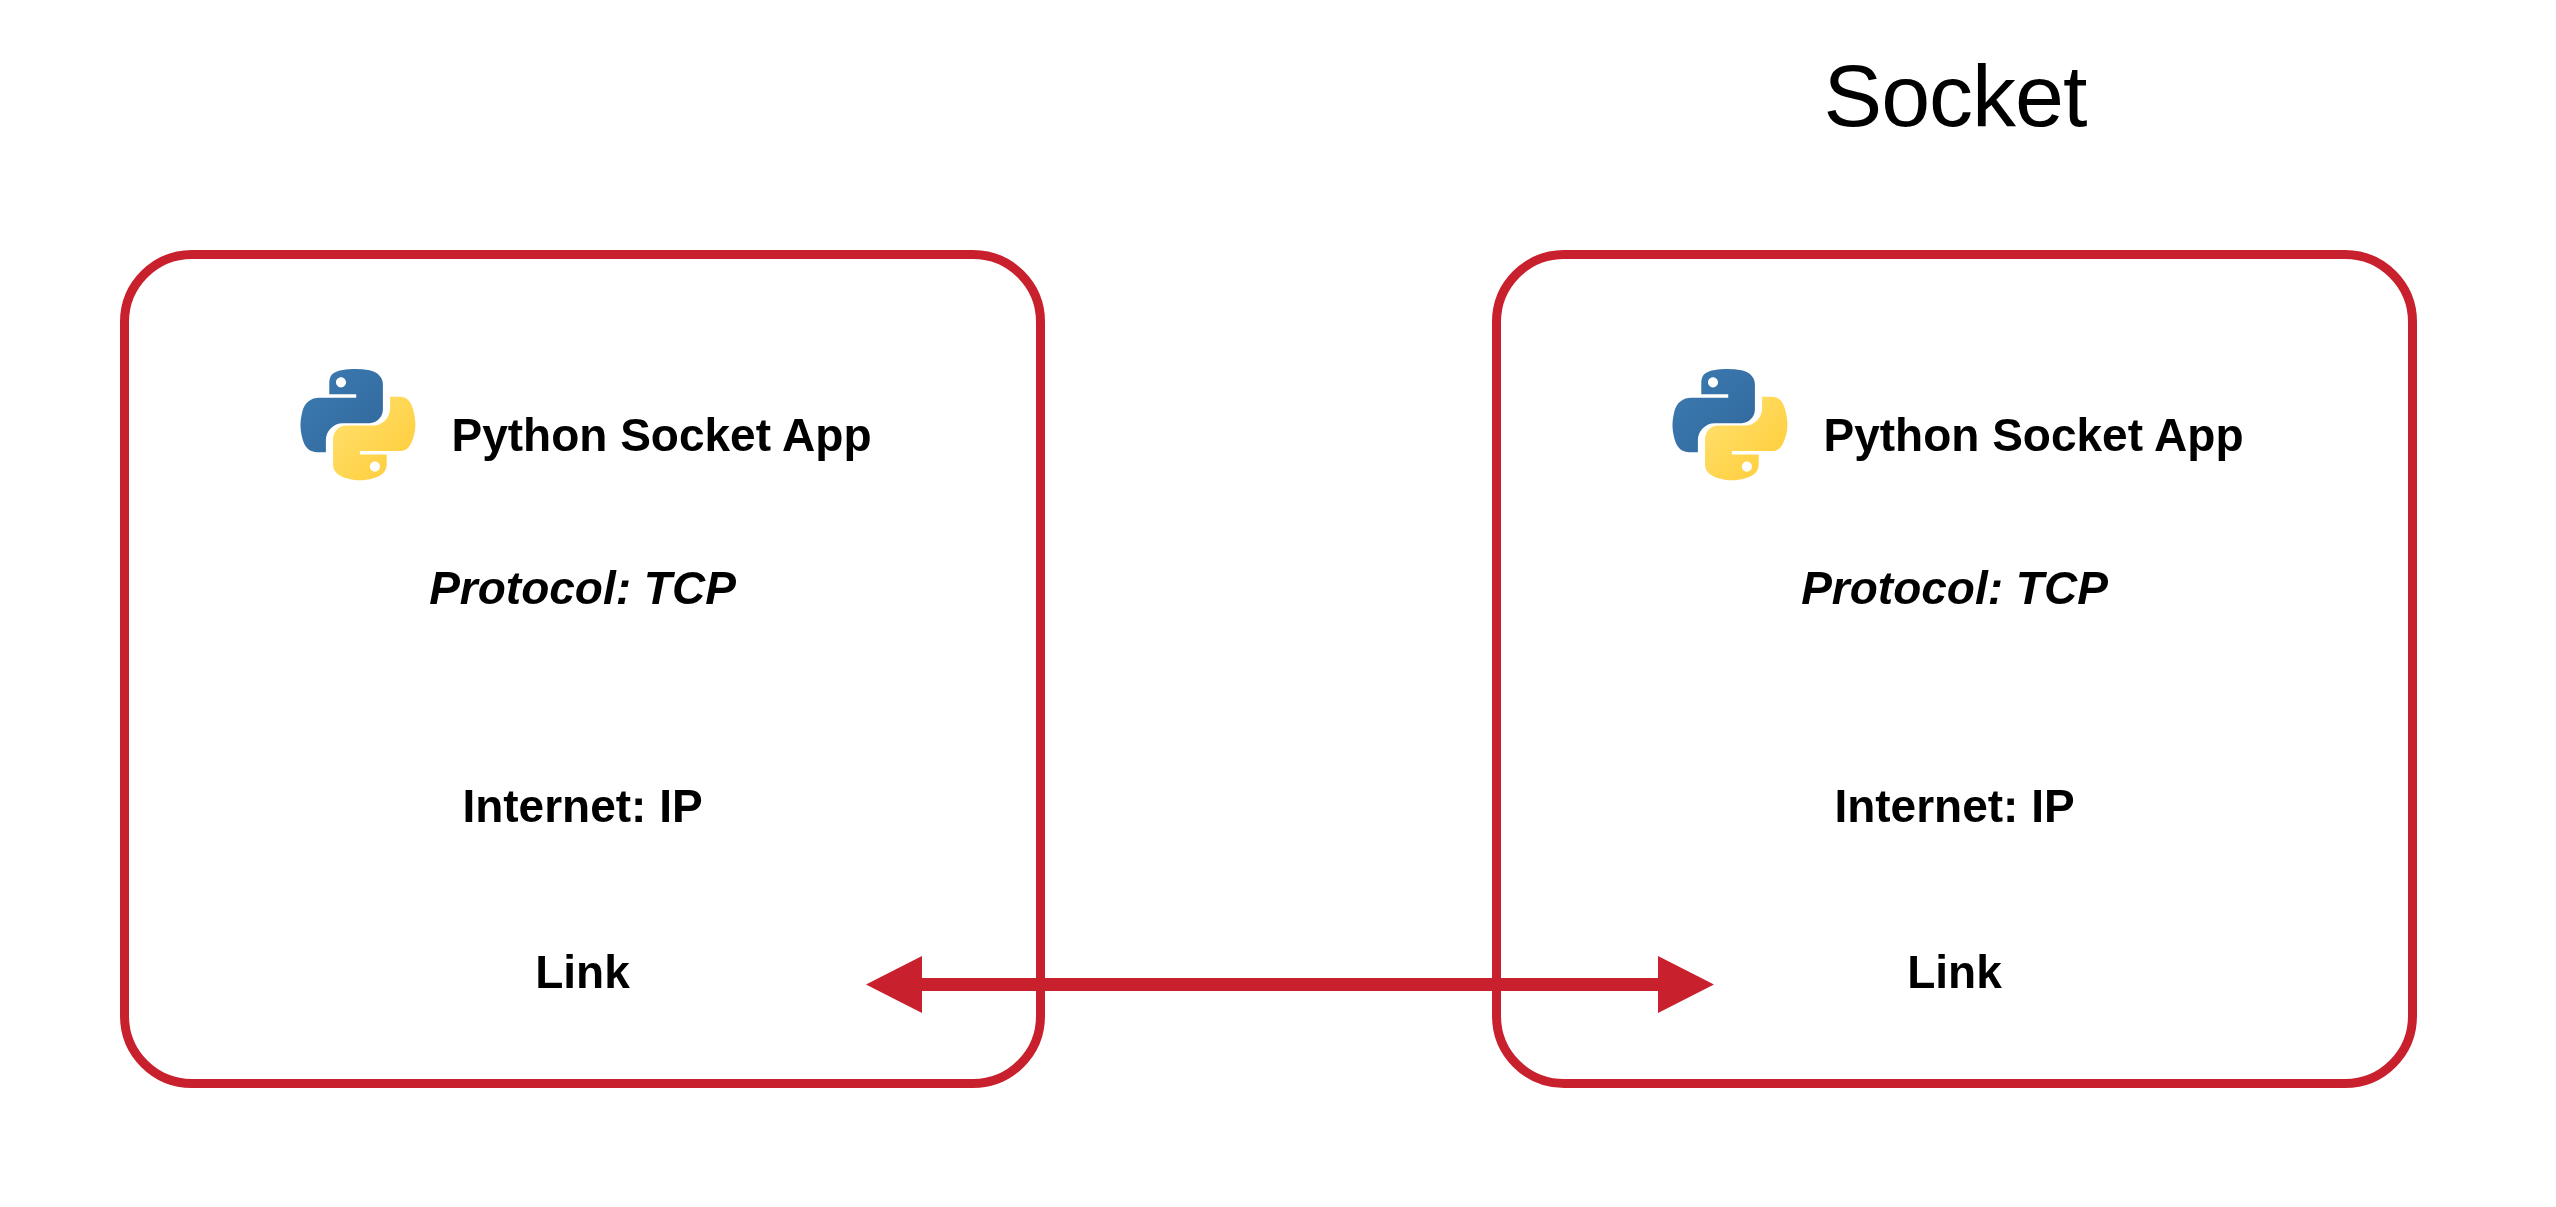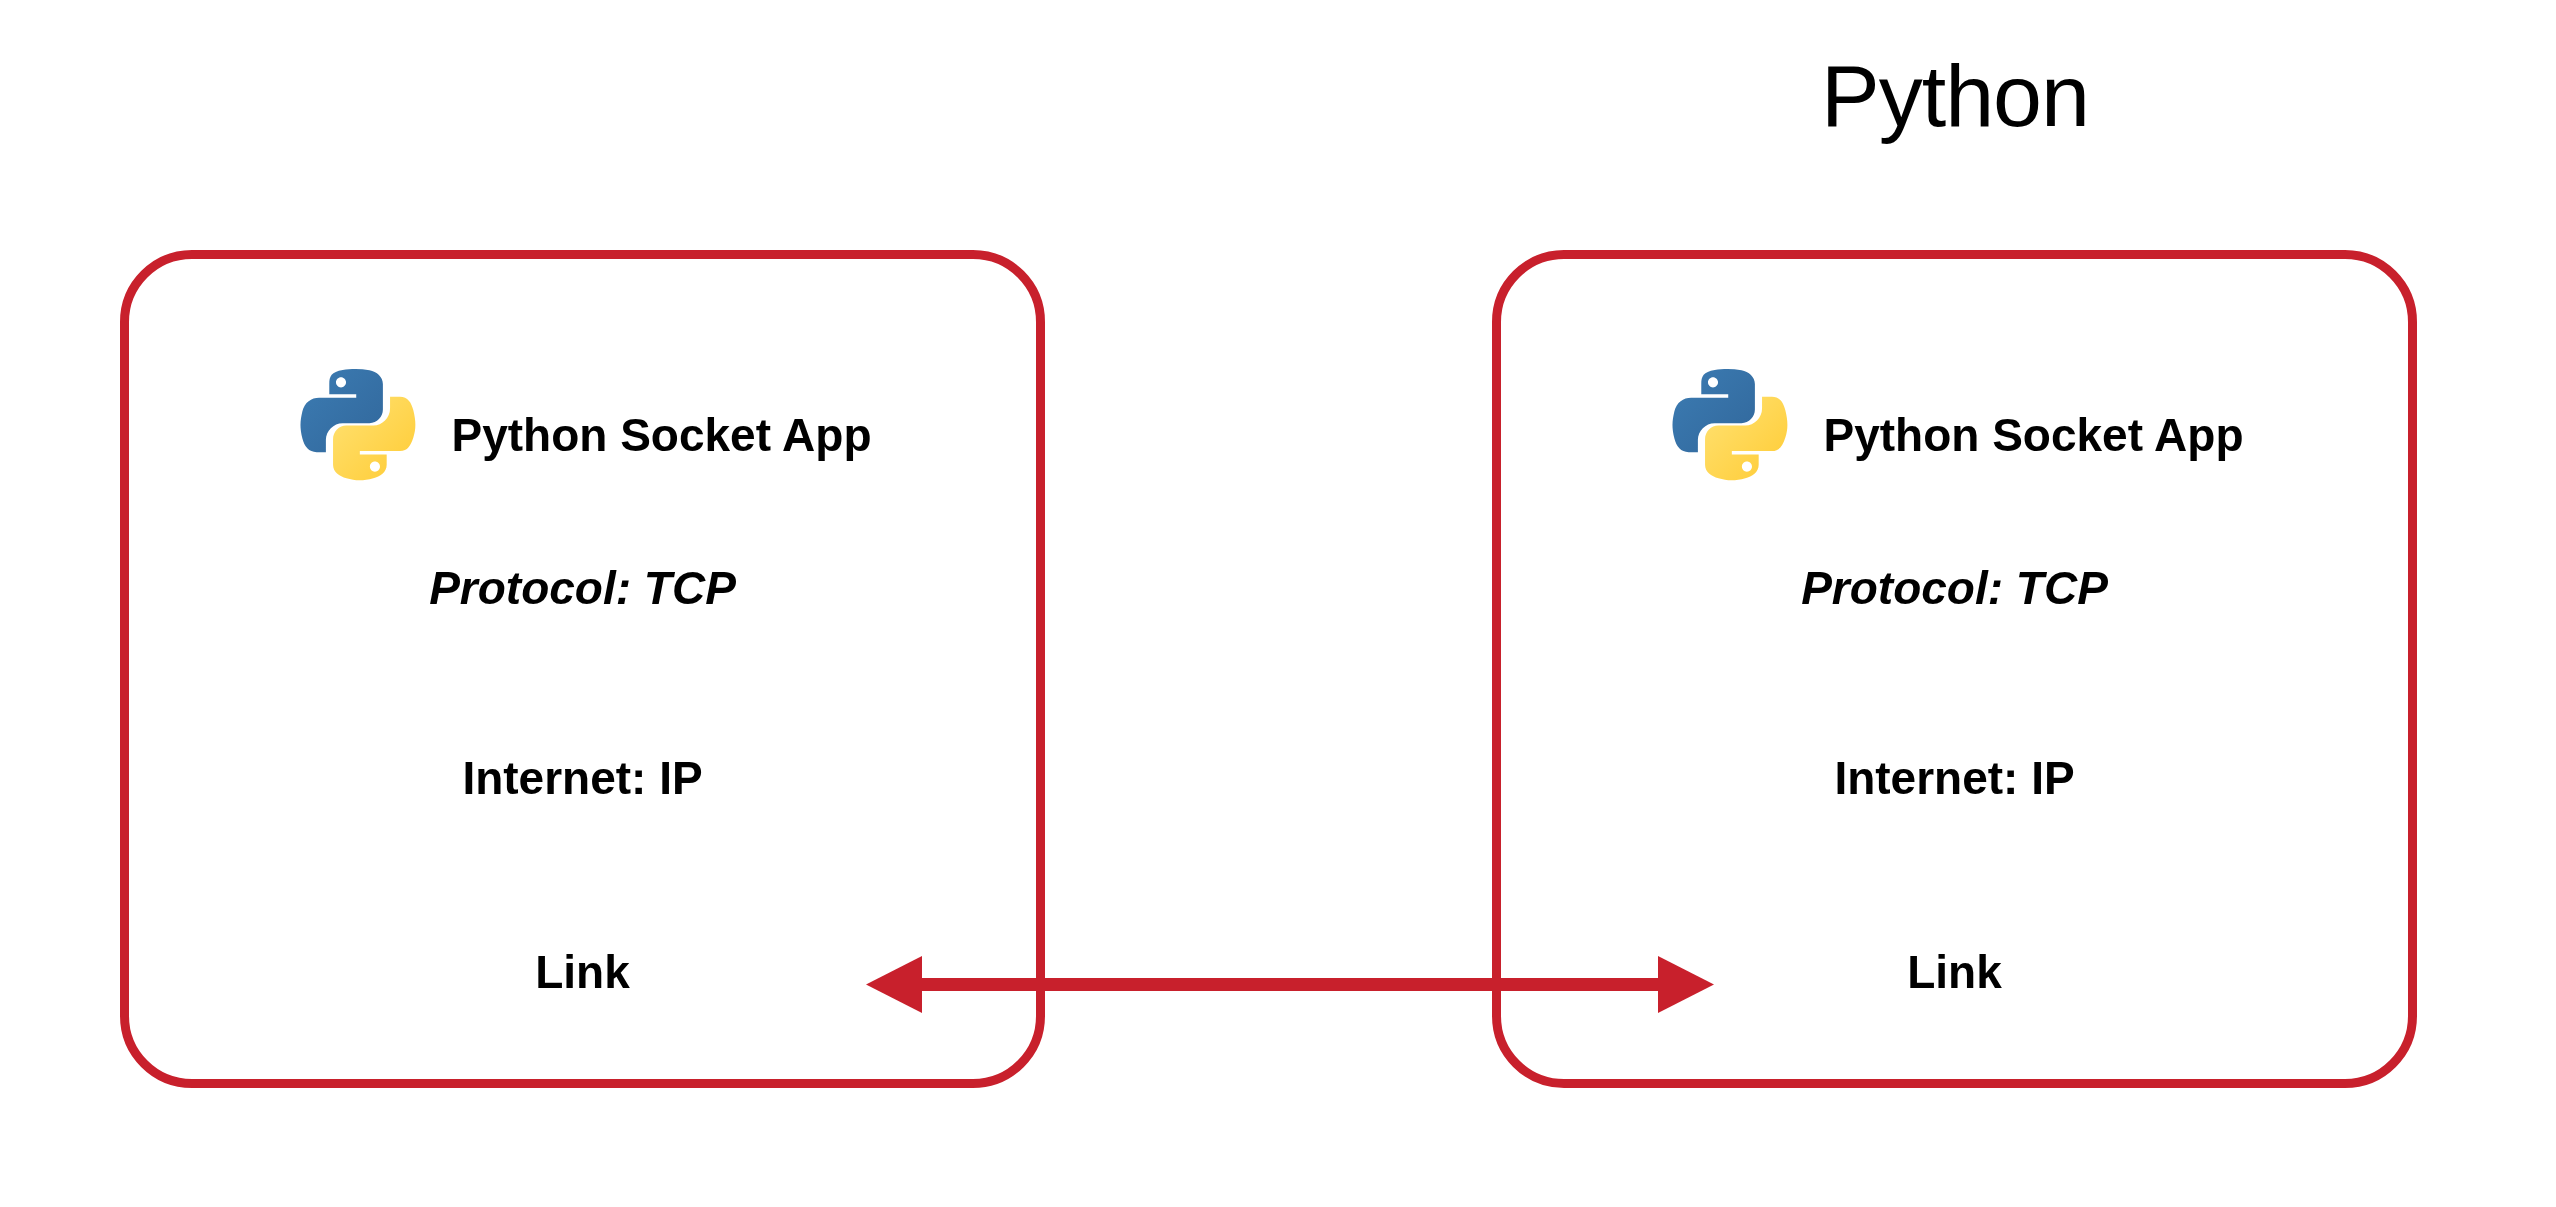--- a/index.html
+++ b/index.html
@@ -76,21 +76,21 @@
     text-align: center;
     font-family: "Liberation Sans", sans-serif;
     font-weight: 700;
     font-size: 46px;
     line-height: 1;
     color: #000000;
     white-space: nowrap;
   }
   .row-app    { top: 102px; }
   .row-proto  { top: 306px; font-style: italic; }
-  .row-inet   { top: 496px; }
+  .row-inet   { top: 524px; }
   .row-link   { top: 690px; }
 
   .app-row-inner {
     display: inline-flex;
     align-items: center;
     gap: 34px;
   }
 
   .py-logo {
     display: inline-block;
@@ -113,21 +113,21 @@
     pointer-events: none;
   }
   #link-connector svg { display: block; width: 860px; height: 110px; }
 </style>
 </head>
 <body>
 
 <div id="canvas">
 
 
-  <div class="col-title" id="title-server">Python</div>
+  <div class="col-title" id="title-server">Socket</div>
 
   <div class="host-box" id="box-client">
 
     <div class="layer-row row-app">
       <span class="app-row-inner">
         <span class="py-logo">
           <svg viewBox="0 0 110 110" xmlns="http://www.w3.org/2000/svg">
             <defs>
               <linearGradient id="pyBlueA" x1="0" y1="0" x2="1" y2="1">
                 <stop offset="0%" stop-color="#3C7CB3"></stop>

